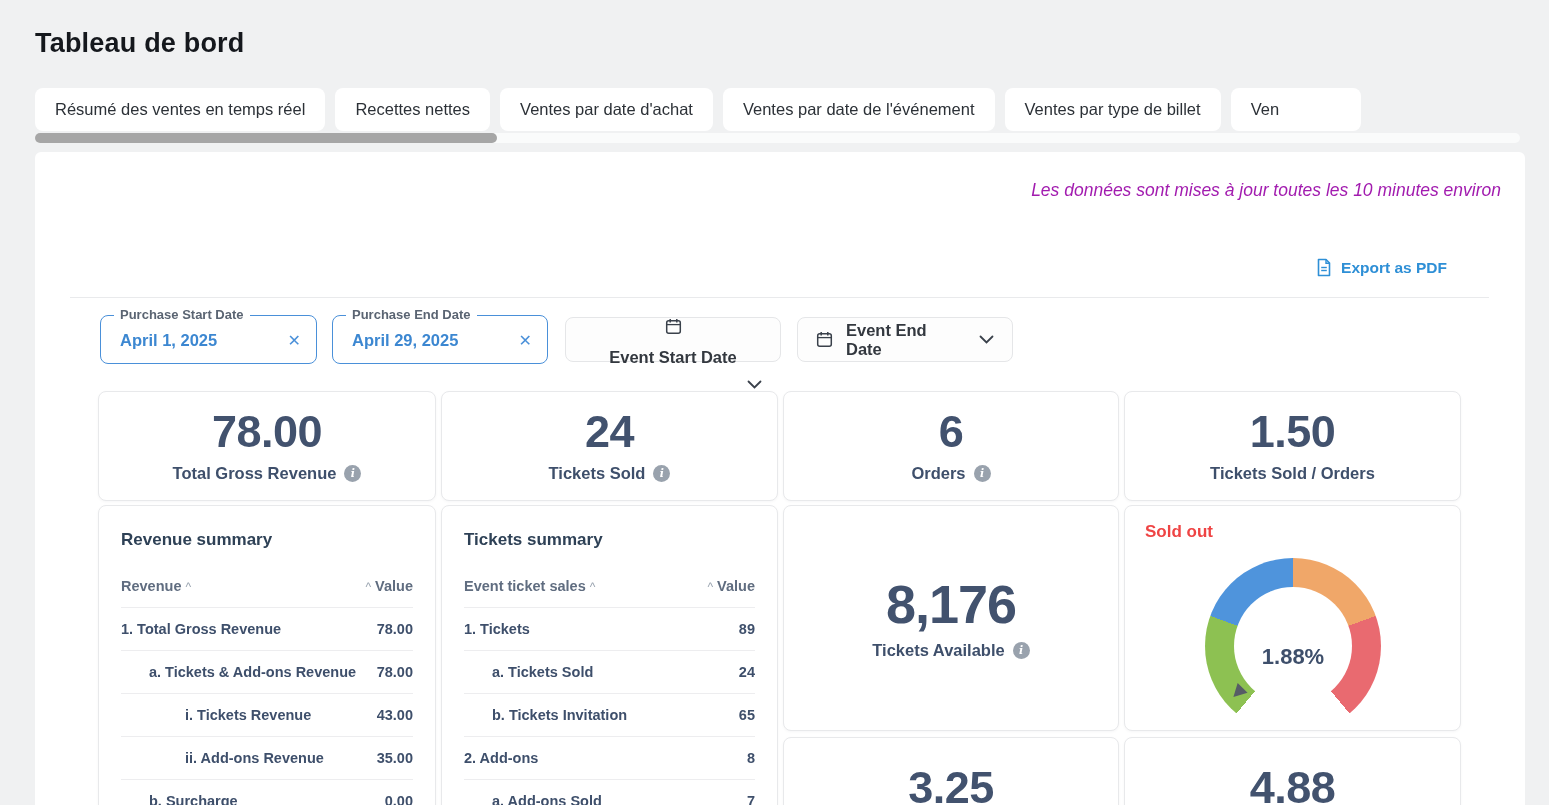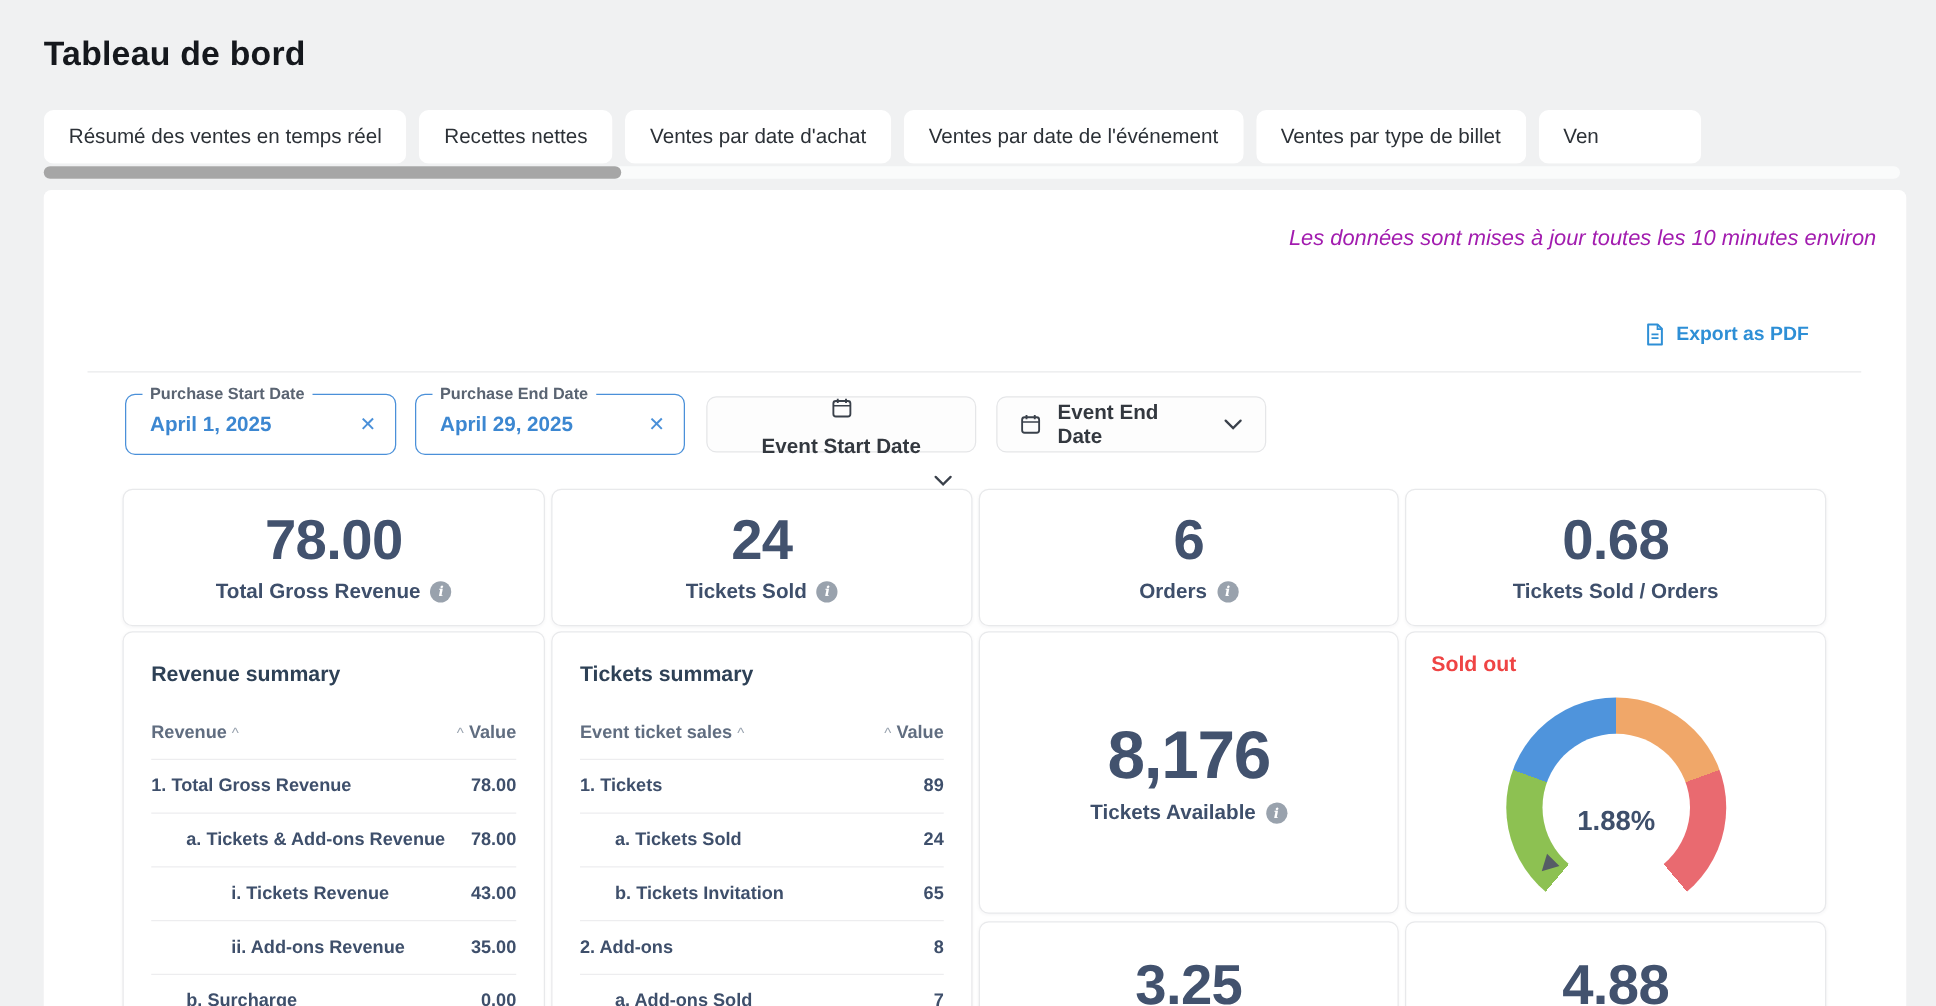--- a/index.html
+++ b/index.html
@@ -207,21 +207,21 @@
     </div>
   </div>
   <div class="card kpi-card kpi-3">
     <div class="kpi-value">6</div>
     <div class="kpi-label-row">
       <span class="kpi-label">Orders</span>
       <span class="info-icon">i</span>
     </div>
   </div>
   <div class="card kpi-card kpi-4">
-    <div class="kpi-value">0.68</div>
+    <div class="kpi-value">1.50</div>
     <div class="kpi-label-row">
       <span class="kpi-label">Tickets Sold / Orders</span>
     </div>
   </div>
 
   <div class="card table-card revenue">
     <div class="table-title">Revenue summary</div>
     <div class="thead">
       <span>
         <span>Revenue</span><span class="caret">^</span>

